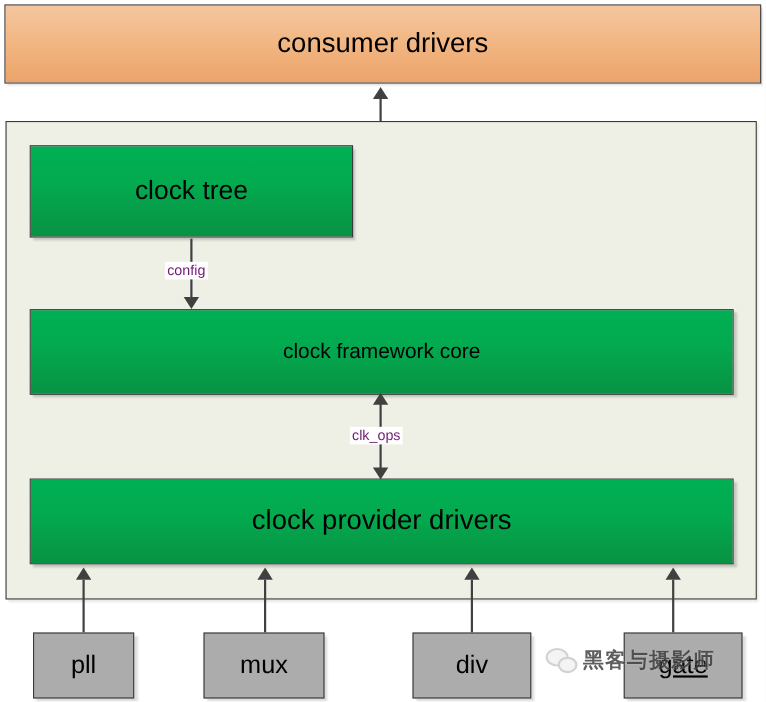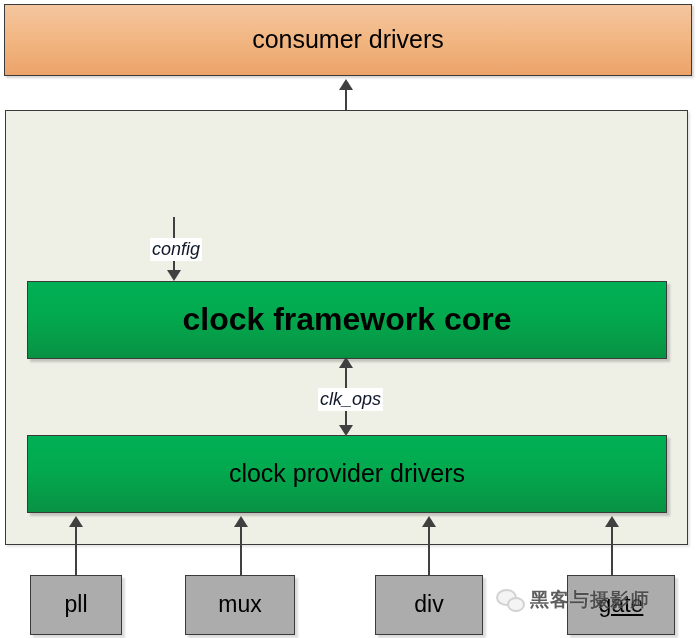--- a/index.html
+++ b/index.html
@@ -69,22 +69,21 @@
     top: 132px;
     width: 294px;
     height: 84px;
     font-size: 24px;
   }
   .box-core {
     left: 27px;
     top: 281px;
     width: 640px;
     height: 78px;
-    font-size: 32px;
-    font-weight: bold;
+    font-size: 19px;
   }
   .box-provider {
     left: 27px;
     top: 435px;
     width: 640px;
     height: 78px;
     font-size: 25px;
     text-align: right;
   }
 
@@ -116,26 +115,25 @@
     border-left: 7px solid transparent;
     border-right: 7px solid transparent;
   }
   .arrow-up   { border-bottom: 11px solid #404040; }
   .arrow-down { border-top: 11px solid #404040; }
 
   
   .edge-label {
     position: absolute;
     background: #ffffff;
-    color: #0f172a;
-    font-size: 18px;
+    color: #701a75;
+    font-size: 13px;
     padding: 0 2px;
     white-space: nowrap;
     line-height: 1.25;
-    font-style: italic;
   }
 
   
   .api-list {
     position: absolute;
     left: 360px;
     top: 140px;
     font-size: 14px;
     color: #111;
     line-height: 19px;
@@ -191,20 +189,21 @@
   <div class="api-list">
     <div>clk_get</div>
     <div>clk_put</div>
     <div>clk_enable</div>
     <div>clk_disable</div>
     <div>clk_set_rate</div>
   </div>
 
   <div class="container-outer"></div>
 
+  <div class="box box-green box-tree">clock tree</div>
 
   <div class="conn vline" style="left:173px; top:217px; height:55px;"></div>
   <div class="arrowhead arrow-down" style="left:167px; top:270px;"></div>
   <div class="edge-label" style="left:150px; top:238px;">config</div>
 
   <div class="box box-green box-core">clock framework core</div>
 
   <div class="conn vline" style="left:345px; top:364px; height:68px;"></div>
   <div class="arrowhead arrow-up" style="left:339px; top:357px;"></div>
   <div class="arrowhead arrow-down" style="left:339px; top:425px;"></div>

